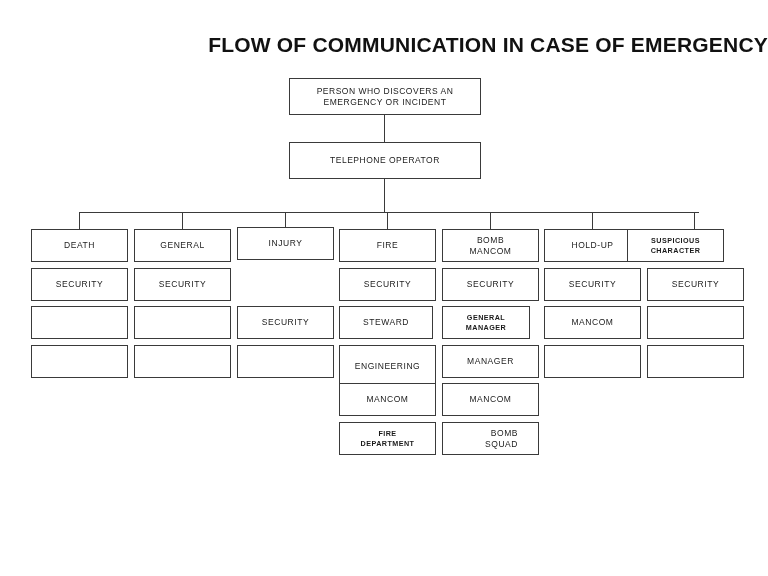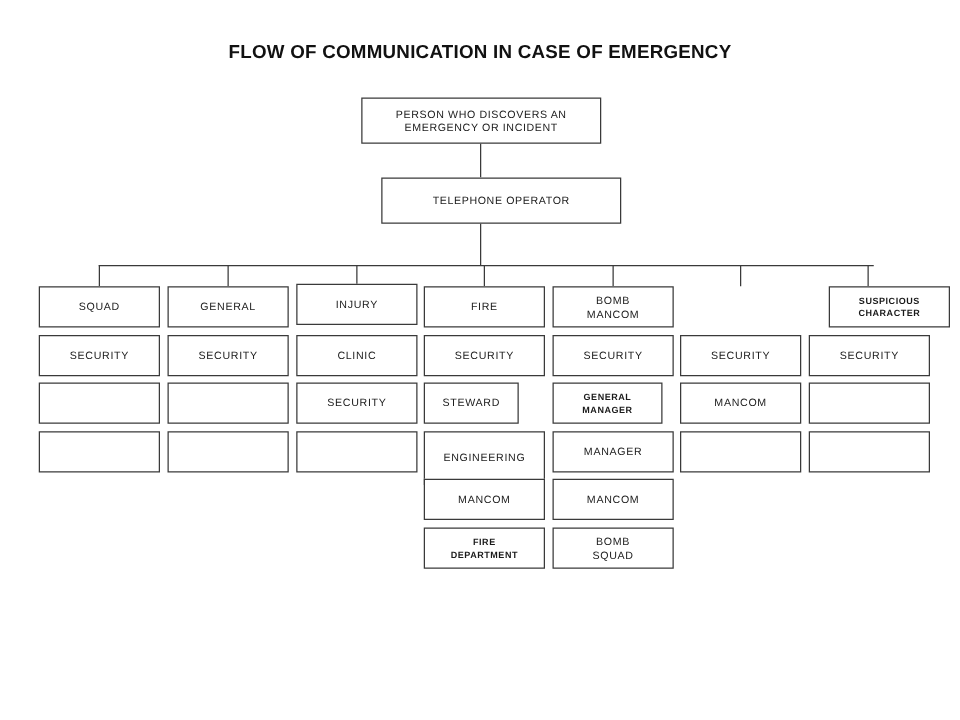--- a/index.html
+++ b/index.html
@@ -19,22 +19,22 @@
     position: relative;
     width: 768px;
     height: 576px;
     background: #ffffff;
   }
   .title {
     position: absolute;
     left: 0;
     top: 33px;
     width: 768px;
-    text-align: center;
-    font-size: 15px;
+    text-align: right;
+    font-size: 21px;
     font-weight: bold;
     letter-spacing: 0.2px;
     color: #111111;
   }
   .box {
     position: absolute;
     box-sizing: border-box;
     border: 1px solid #3a3a3a;
     background: #ffffff;
     display: flex;
@@ -82,38 +82,38 @@
 
   <div class="title">FLOW OF COMMUNICATION IN CASE OF EMERGENCY</div>
 
   <div class="box top" style="left:289px; top:78px; width:192px; height:37px;">
     <span class="box-inner">PERSON WHO DISCOVERS AN
 EMERGENCY OR INCIDENT</span>
   </div>
 
   <div class="line-v" style="left:384px; top:115px; height:27px;"></div>
 
-  <div class="box top" style="left:289px; top:142px; width:192px; height:37px;margin-left:16px;">
+  <div class="box top" style="left:289px; top:142px; width:192px; height:37px;">
     <span class="box-inner">TELEPHONE OPERATOR</span>
   </div>
 
   <div class="line-v" style="left:384px; top:179px; height:33px;"></div>
 
   <div class="line-h" style="left:79px; top:212px; width:620px;"></div>
 
   <div class="line-v" style="left:79px;  top:212px; height:17px;"></div>
   <div class="line-v" style="left:182px; top:212px; height:17px;"></div>
   <div class="line-v" style="left:285px; top:212px; height:17px;"></div>
   <div class="line-v" style="left:387px; top:212px; height:17px;"></div>
   <div class="line-v" style="left:490px; top:212px; height:17px;"></div>
   <div class="line-v" style="left:592px; top:212px; height:17px;"></div>
   <div class="line-v" style="left:694px; top:212px; height:17px;"></div>
 
   <div class="box" style="left:31px; top:229px; width:97px; height:33px;">
-    <span class="box-inner">SQUAD</span>
+    <span class="box-inner">DEATH</span>
   </div>
   <div class="box" style="left:31px; top:268px; width:97px; height:33px;">
     <span class="box-inner">SECURITY</span>
   </div>
   <div class="box empty" style="left:31px; top:306px; width:97px; height:33px;">
     <span class="box-inner"></span>
   </div>
   <div class="box empty" style="left:31px; top:345px; width:97px; height:33px;">
     <span class="box-inner"></span>
   </div>
@@ -127,37 +127,34 @@
   <div class="box empty" style="left:134px; top:306px; width:97px; height:33px;">
     <span class="box-inner"></span>
   </div>
   <div class="box empty" style="left:134px; top:345px; width:97px; height:33px;">
     <span class="box-inner"></span>
   </div>
 
   <div class="box" style="left:237px; top:227px; width:97px; height:33px;">
     <span class="box-inner">INJURY</span>
   </div>
-  <div class="box" style="left:237px; top:268px; width:97px; height:33px;">
-    <span class="box-inner">CLINIC</span>
-  </div>
   <div class="box" style="left:237px; top:306px; width:97px; height:33px;">
     <span class="box-inner">SECURITY</span>
   </div>
   <div class="box empty" style="left:237px; top:345px; width:97px; height:33px;">
     <span class="box-inner"></span>
   </div>
 
   <div class="box" style="left:339px; top:229px; width:97px; height:33px;">
     <span class="box-inner">FIRE</span>
   </div>
   <div class="box" style="left:339px; top:268px; width:97px; height:33px;">
     <span class="box-inner">SECURITY</span>
   </div>
-  <div class="box" style="left:339px; top:306px; width:76px; height:33px;text-align:center;">
+  <div class="box" style="left:339px; top:306px; width:94px; height:33px;text-align:center;">
     <span class="box-inner">STEWARD</span>
   </div>
   <div class="box" style="left:339px; top:345px; width:97px; height:43px;">
     <span class="box-inner">ENGINEERING</span>
   </div>
   <div class="box" style="left:339px; top:383px; width:97px; height:33px;">
     <span class="box-inner">MANCOM</span>
   </div>
   <div class="box small" style="left:339px; top:422px; width:97px; height:33px;">
     <span class="box-inner">FIRE
@@ -173,35 +170,38 @@
   <div class="box small" style="left:442px; top:306px; width:88px; height:33px;justify-content:center;">
     <span class="box-inner">GENERAL
 MANAGER</span>
   </div>
   <div class="box" style="left:442px; top:345px; width:97px; height:33px;">
     <span class="box-inner">MANAGER</span>
   </div>
   <div class="box" style="left:442px; top:383px; width:97px; height:33px;">
     <span class="box-inner">MANCOM</span>
   </div>
-  <div class="box" style="left:442px; top:422px; width:97px; height:33px;">
+  <div class="box" style="left:442px; top:422px; width:97px; height:33px;text-align:right;">
     <span class="box-inner">BOMB SQUAD</span>
   </div>
 
+  <div class="box" style="left:544px; top:229px; width:97px; height:33px;">
+    <span class="box-inner">HOLD-UP</span>
+  </div>
   <div class="box" style="left:544px; top:268px; width:97px; height:33px;">
     <span class="box-inner">SECURITY</span>
   </div>
   <div class="box" style="left:544px; top:306px; width:97px; height:33px;">
     <span class="box-inner">MANCOM</span>
   </div>
   <div class="box empty" style="left:544px; top:345px; width:97px; height:33px;">
     <span class="box-inner"></span>
   </div>
 
-  <div class="box small" style="left:663px; top:229px; width:97px; height:33px;">
+  <div class="box small" style="left:627px; top:229px; width:97px; height:33px;">
     <span class="box-inner">SUSPICIOUS
 CHARACTER</span>
   </div>
   <div class="box" style="left:647px; top:268px; width:97px; height:33px;">
     <span class="box-inner">SECURITY</span>
   </div>
   <div class="box empty" style="left:647px; top:306px; width:97px; height:33px;">
     <span class="box-inner"></span>
   </div>
   <div class="box empty" style="left:647px; top:345px; width:97px; height:33px;">

